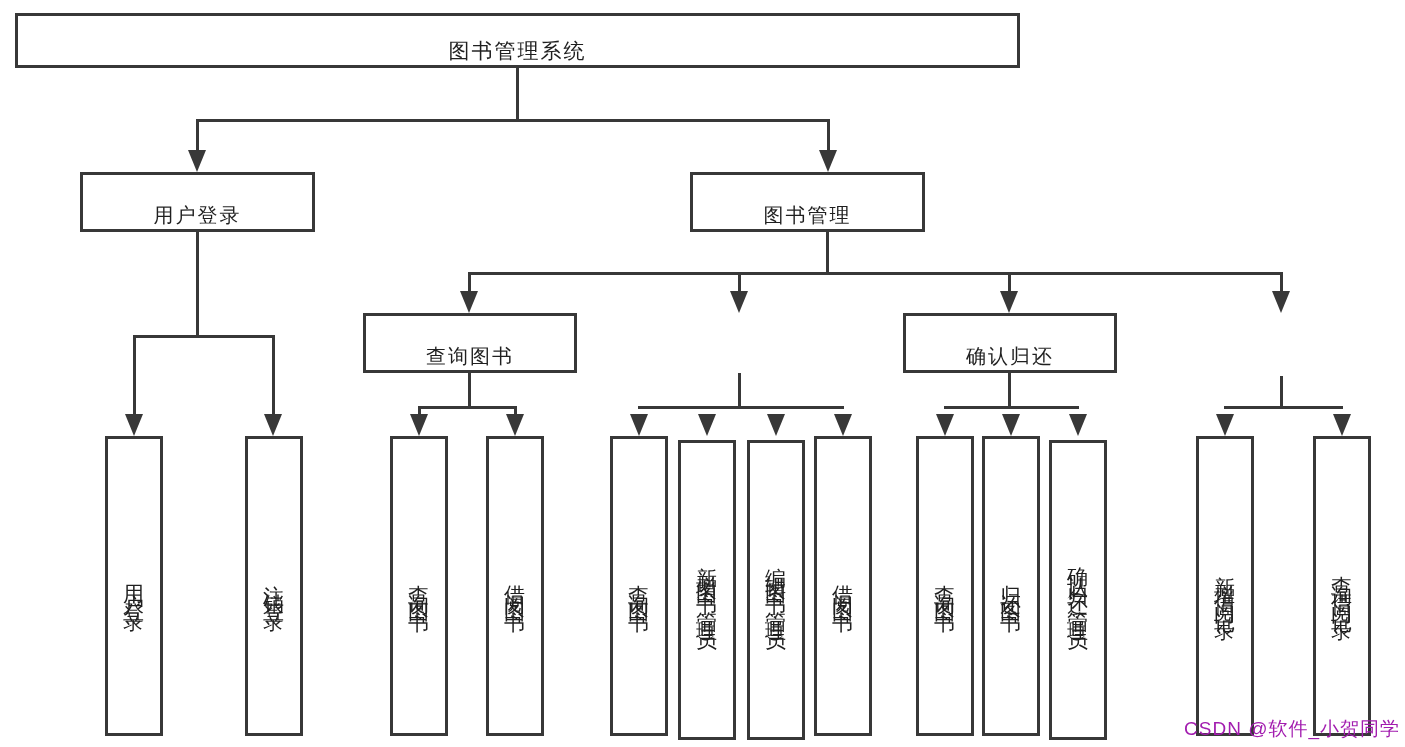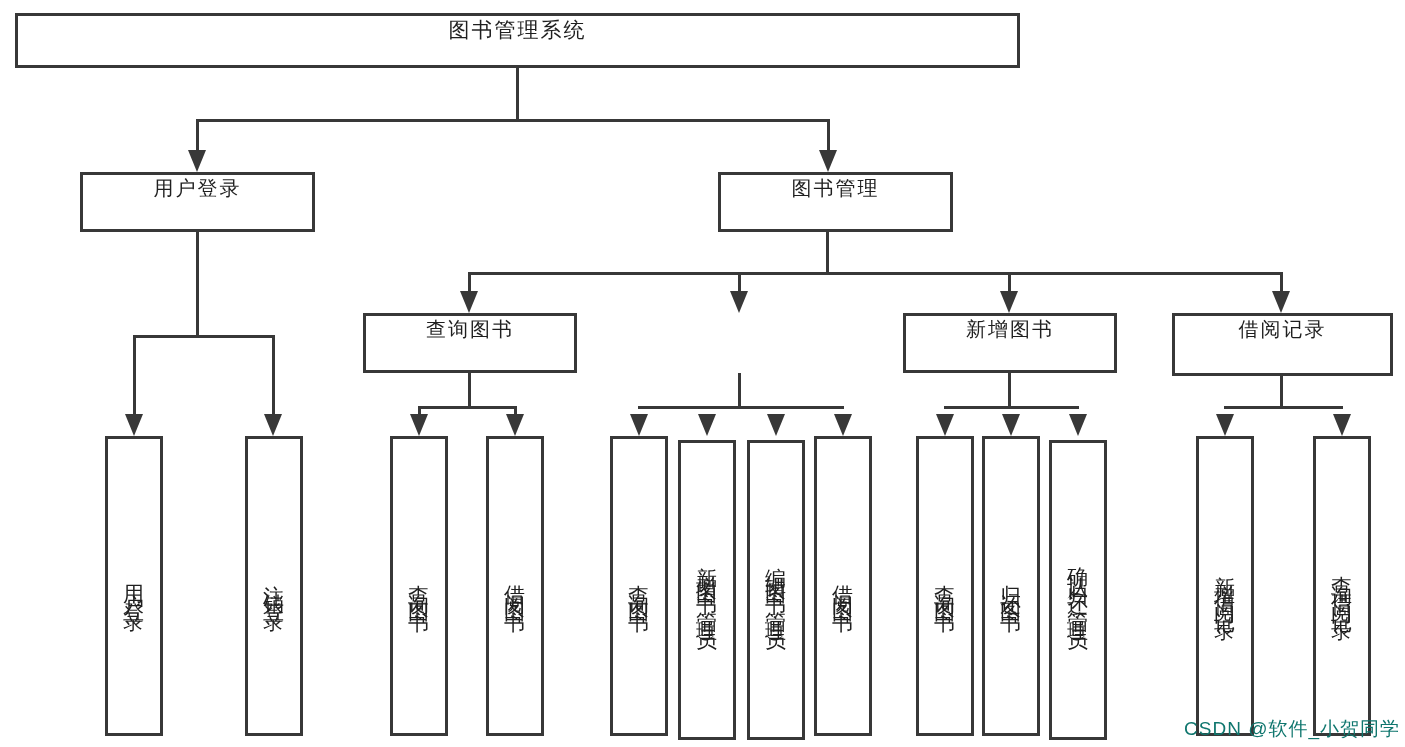--- a/index.html
+++ b/index.html
@@ -11,21 +11,21 @@
     font-family: "Liberation Sans", sans-serif;
     color: #1f1f1f;
     overflow: hidden;
   }
   .box {
     position: absolute;
     box-sizing: border-box;
     border: 3px solid #383838;
     background: #ffffff;
     display: flex;
-    align-items: flex-start;
+    align-items: flex-end;
     justify-content: center;
     font-size: 20px;
     letter-spacing: 2px;
     white-space: nowrap;
   }
   .leaf {
     position: absolute;
     box-sizing: border-box;
     border: 3px solid #383838;
     background: #ffffff;
@@ -51,21 +51,21 @@
     width: 0; height: 0;
     border-left: 9px solid transparent;
     border-right: 9px solid transparent;
     border-top: 22px solid #383838;
   }
   .watermark {
     position: absolute;
     right: 5px;
     top: 716px;
     font-size: 19px;
-    color: #0f766e;
+    color: #a21caf;
     letter-spacing: 1px;
     z-index: 5;
     white-space: nowrap;
   }
 </style>
 </head>
 <body>
 
 <div class="canvas">
 
@@ -76,21 +76,21 @@
   <div class="vline" style="left:516px; top:68px; height:53px;"></div>
   <div class="hline" style="left:196px; top:119px; width:634px;"></div>
   <div class="vline" style="left:196px; top:119px; height:34px;"></div>
   <div class="vline" style="left:827px; top:119px; height:34px;"></div>
   <div class="arrow" style="left:188px; top:150px;"></div>
   <div class="arrow" style="left:819px; top:150px;"></div>
 
   <div class="box" style="left:80px; top:172px; width:235px; height:60px;">
     <span>用户登录</span>
   </div>
-  <div class="box" style="left:718px; top:172px; width:235px; height:60px;">
+  <div class="box" style="left:690px; top:172px; width:235px; height:60px;">
     <span>图书管理</span>
   </div>
 
   <div class="vline" style="left:196px; top:232px; height:106px;"></div>
   <div class="hline" style="left:133px; top:335px; width:141px;"></div>
   <div class="vline" style="left:133px; top:335px; height:81px;"></div>
   <div class="vline" style="left:272px; top:335px; height:81px;"></div>
   <div class="arrow" style="left:125px; top:414px;"></div>
   <div class="arrow" style="left:264px; top:414px;"></div>
 
@@ -102,24 +102,21 @@
   <div class="vline" style="left:1280px; top:272px; height:21px;"></div>
   <div class="arrow" style="left:460px; top:291px;"></div>
   <div class="arrow" style="left:730px; top:291px;"></div>
   <div class="arrow" style="left:1000px; top:291px;"></div>
   <div class="arrow" style="left:1272px; top:291px;"></div>
 
   <div class="box" style="left:363px; top:313px; width:214px; height:60px;">
     <span>查询图书</span>
   </div>
   <div class="box" style="left:903px; top:313px; width:214px; height:60px;">
-    <span>新增图书</span>
-  </div>
-  <div class="box" style="left:1172px; top:313px; width:221px; height:63px;">
-    <span>借阅记录</span>
+    <span>确认归还</span>
   </div>
 
   <div class="vline" style="left:468px; top:373px; height:35px;"></div>
   <div class="hline" style="left:418px; top:406px; width:99px;"></div>
   <div class="vline" style="left:418px; top:406px; height:12px;"></div>
   <div class="vline" style="left:514px; top:406px; height:12px;"></div>
   <div class="arrow" style="left:410px; top:414px;"></div>
   <div class="arrow" style="left:506px; top:414px;"></div>
 
   <div class="vline" style="left:738px; top:373px; height:35px;"></div>

